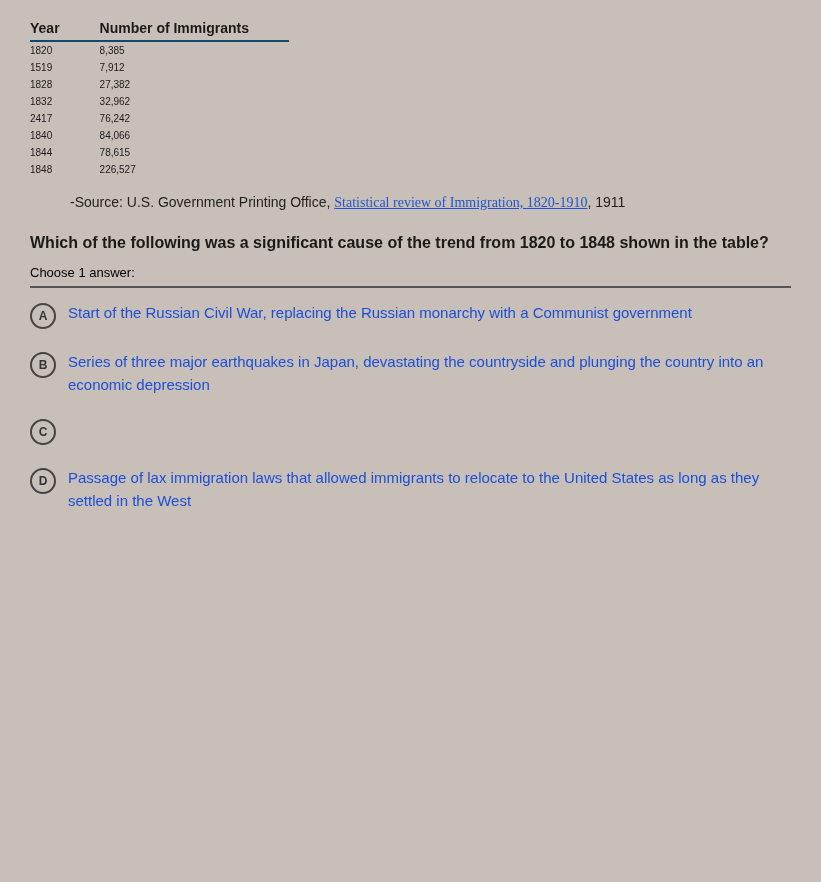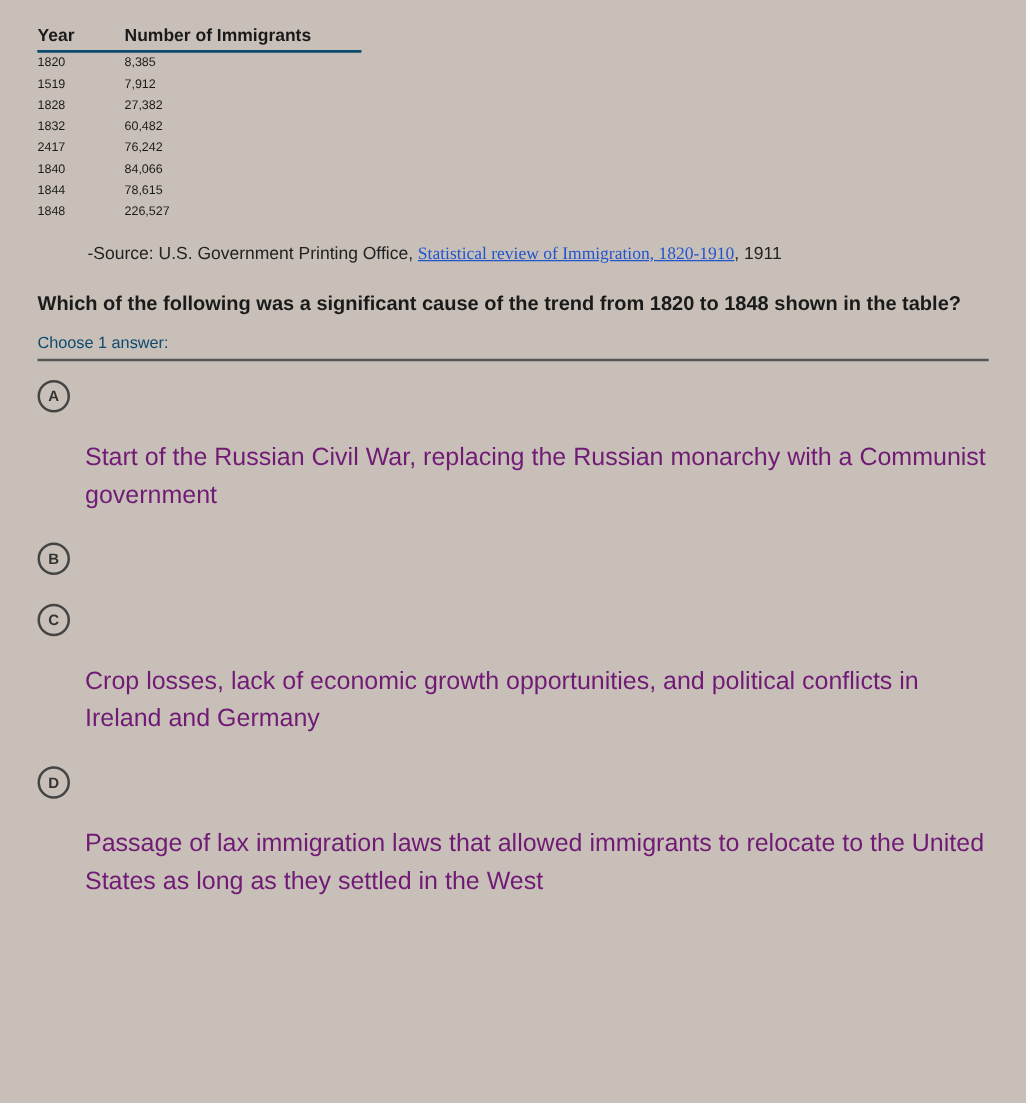--- a/index.html
+++ b/index.html
@@ -58,21 +58,21 @@
     .question-text {
       font-size: 16px;
       font-weight: bold;
       margin-top: 20px;
       margin-bottom: 10px;
       line-height: 1.5;
     }
 
     .choose-label {
       font-size: 13px;
-      color: #0c4a6e;
+      color: #000000;
       margin-bottom: 6px;
     }
 
     .answers-divider {
       border: none;
       border-top: 2px solid #555;
       margin-bottom: 10px;
     }
 
     .answer-option {
@@ -93,24 +93,23 @@
       font-size: 12px;
       font-weight: bold;
       flex-shrink: 0;
       margin-right: 12px;
       margin-top: 1px;
       background: transparent;
       color: #333;
     }
 
     .answer-text {
-      font-size: 20px;
+      font-size: 15px;
       line-height: 1.5;
-      color: #701a75;
-      margin-top: 48px;
+      color: #1d4ed8;
     }
   </style>
 </head>
 <body>
 
 <div class="table-section">
   <table>
     <thead>
       <tr>
         <th>Year</th>
@@ -125,21 +124,21 @@
         <tr>
           <td>1519</td>
           <td>7,912</td>
         </tr>
         <tr>
           <td>1828</td>
           <td>27,382</td>
         </tr>
         <tr>
           <td>1832</td>
-          <td>60,482</td>
+          <td>32,962</td>
         </tr>
         <tr>
           <td>2417</td>
           <td>76,242</td>
         </tr>
         <tr>
           <td>1840</td>
           <td>84,066</td>
         </tr>
         <tr>
@@ -164,22 +163,22 @@
 
 <hr class="answers-divider">
 
 <div id="answers-container">
 <div class="answer-option">
       <span class="answer-circle">A</span>
       <span class="answer-text">Start of the Russian Civil War, replacing the Russian monarchy with a Communist government</span>
     </div>
     <div class="answer-option">
       <span class="answer-circle">B</span>
+      <span class="answer-text">Series of three major earthquakes in Japan, devastating the countryside and plunging the country into an economic depression</span>
     </div>
     <div class="answer-option">
       <span class="answer-circle">C</span>
-      <span class="answer-text">Crop losses, lack of economic growth opportunities, and political conflicts in Ireland and Germany</span>
     </div>
     <div class="answer-option">
       <span class="answer-circle">D</span>
       <span class="answer-text">Passage of lax immigration laws that allowed immigrants to relocate to the United States as long as they settled in the West</span>
     </div>
   </div>
 
 </body></html>

